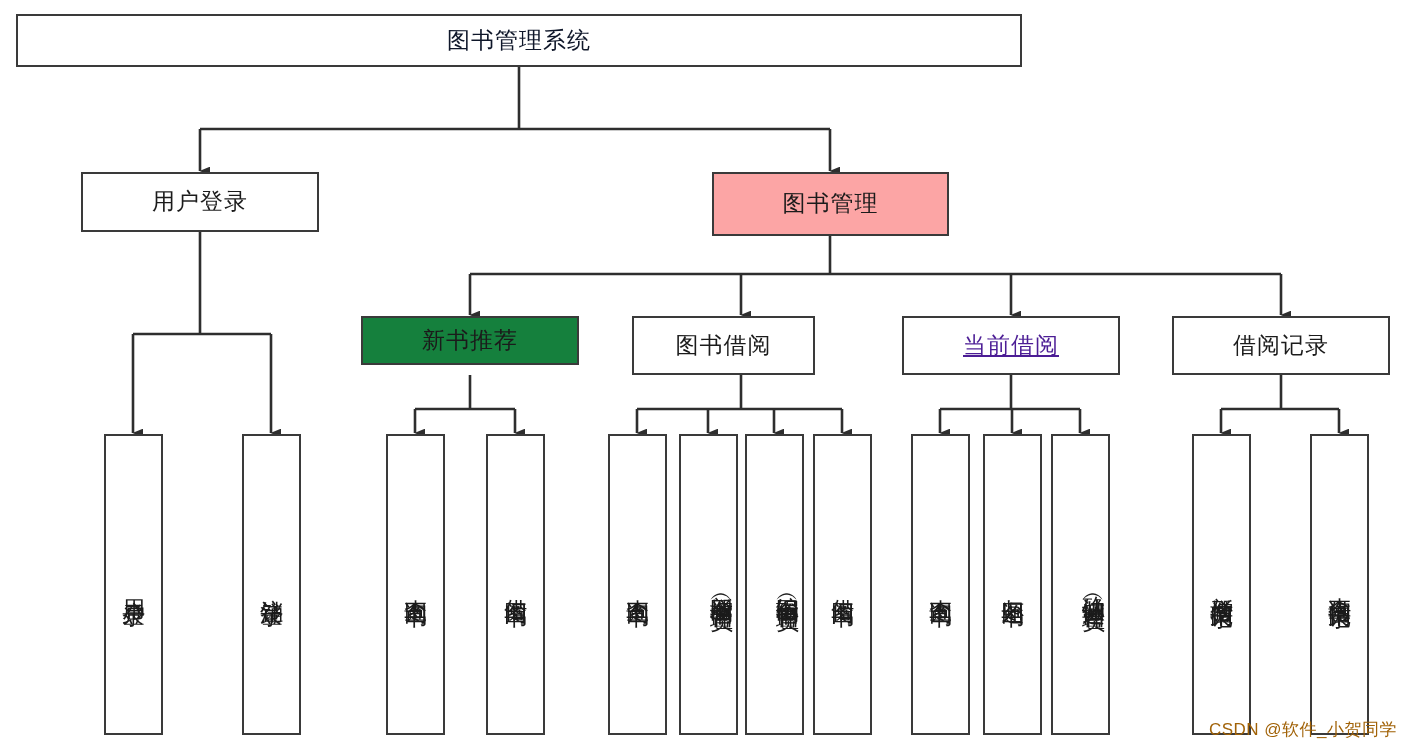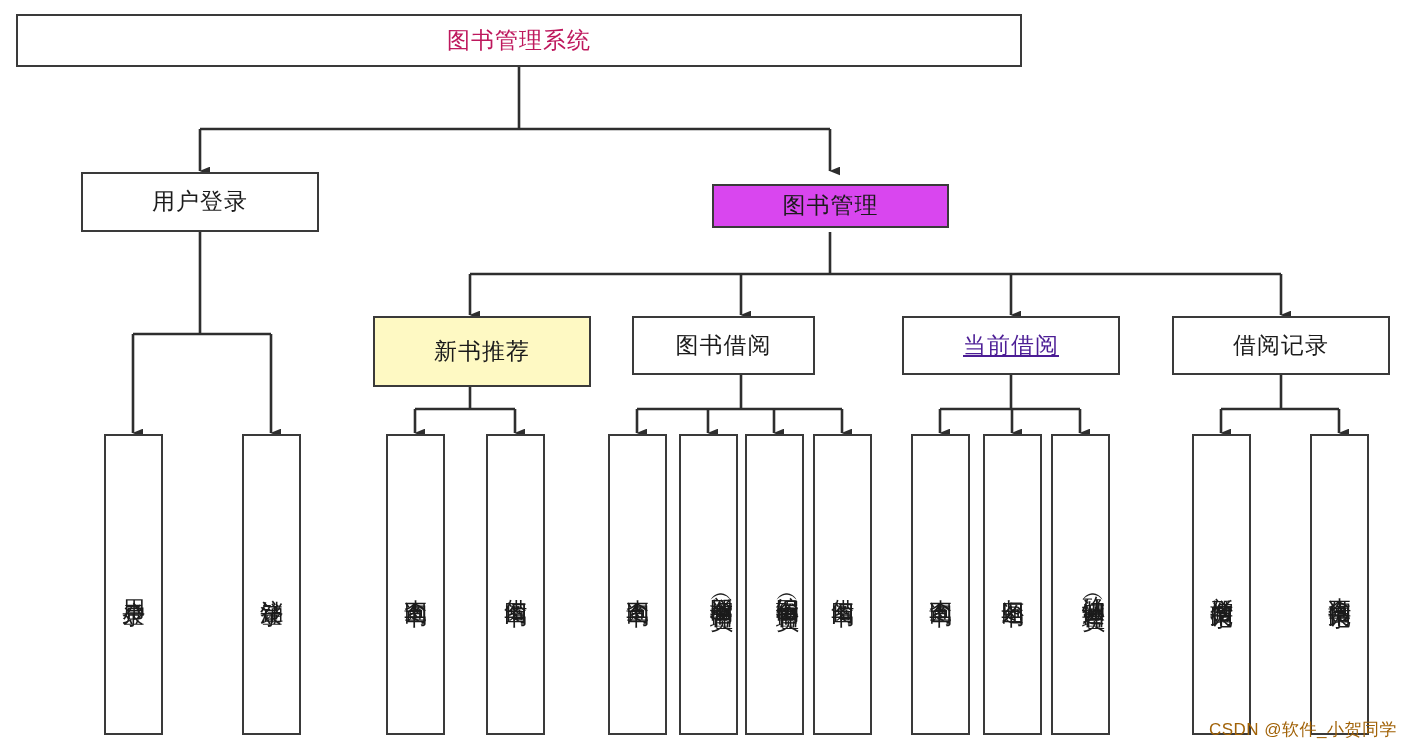--- a/index.html
+++ b/index.html
@@ -125,29 +125,29 @@
         <path d="M 1080 409 L 1080 433" marker-end="url(#arrowhead)"></path>
         <path d="M 1281 375 L 1281 409"></path>
         <path d="M 1221 409 L 1339 409"></path>
         <path d="M 1221 409 L 1221 433" marker-end="url(#arrowhead)"></path>
         <path d="M 1339 409 L 1339 433" marker-end="url(#arrowhead)"></path>
       </g>
   </svg>
 
   <div id="node-layer">
       <div class="node-box" style="left: 16px; top: 14px; width: 1006px; height: 53px; border-color: rgb(58, 58, 58); background: rgb(255, 255, 255);">
-        <div class="node-label-h" style="color: #be185d; text-align: center;">图书管理系统</div>
+        <div class="node-label-h" style="color: #0f172a; text-align: center;">图书管理系统</div>
       </div>
       <div class="node-box" style="left: 81px; top: 172px; width: 238px; height: 60px; border-color: rgb(58, 58, 58); background: rgb(255, 255, 255);">
         <div class="node-label-h" style="color: rgb(27, 27, 27);">用户登录</div>
       </div>
-      <div class="node-box" style="left: 712px; top: 172px; width: 237px; height: 44px; border-color: rgb(58, 58, 58); background: #d946ef; margin-top: 12px;">
+      <div class="node-box" style="left: 712px; top: 172px; width: 237px; height: 64px; border-color: rgb(58, 58, 58); background: #fca5a5;">
         <div class="node-label-h" style="color: rgb(27, 27, 27);">图书管理</div>
       </div>
-      <div class="node-box" style="left: 361px; top: 316px; width: 218px; height: 71px; border-color: rgb(58, 58, 58); background: #fef9c3; margin-left: 12px;">
+      <div class="node-box" style="left: 361px; top: 316px; width: 218px; height: 49px; border-color: rgb(58, 58, 58); background: #15803d;">
         <div class="node-label-h" style="color: rgb(27, 27, 27);">新书推荐</div>
       </div>
       <div class="node-box" style="left: 632px; top: 316px; width: 183px; height: 59px; border-color: rgb(58, 58, 58); background: rgb(255, 255, 255);">
         <div class="node-label-h" style="color: rgb(27, 27, 27);">图书借阅</div>
       </div>
       <div class="node-box" style="left: 902px; top: 316px; width: 218px; height: 59px; border-color: rgb(58, 58, 58); background: rgb(255, 255, 255);">
         <div class="node-label-h" style="color: #4c1d95; text-decoration: underline;">当前借阅</div>
       </div>
       <div class="node-box" style="left: 1172px; top: 316px; width: 218px; height: 59px; border-color: rgb(58, 58, 58); background: rgb(255, 255, 255);">
         <div class="node-label-h" style="color: rgb(27, 27, 27);">借阅记录</div>

